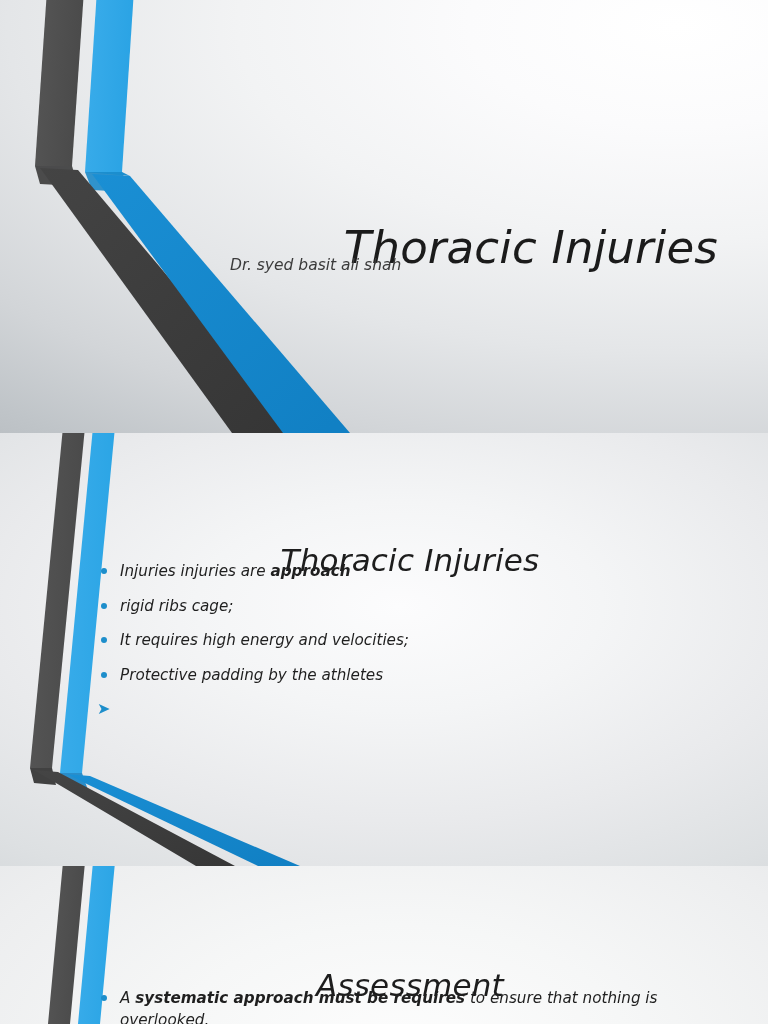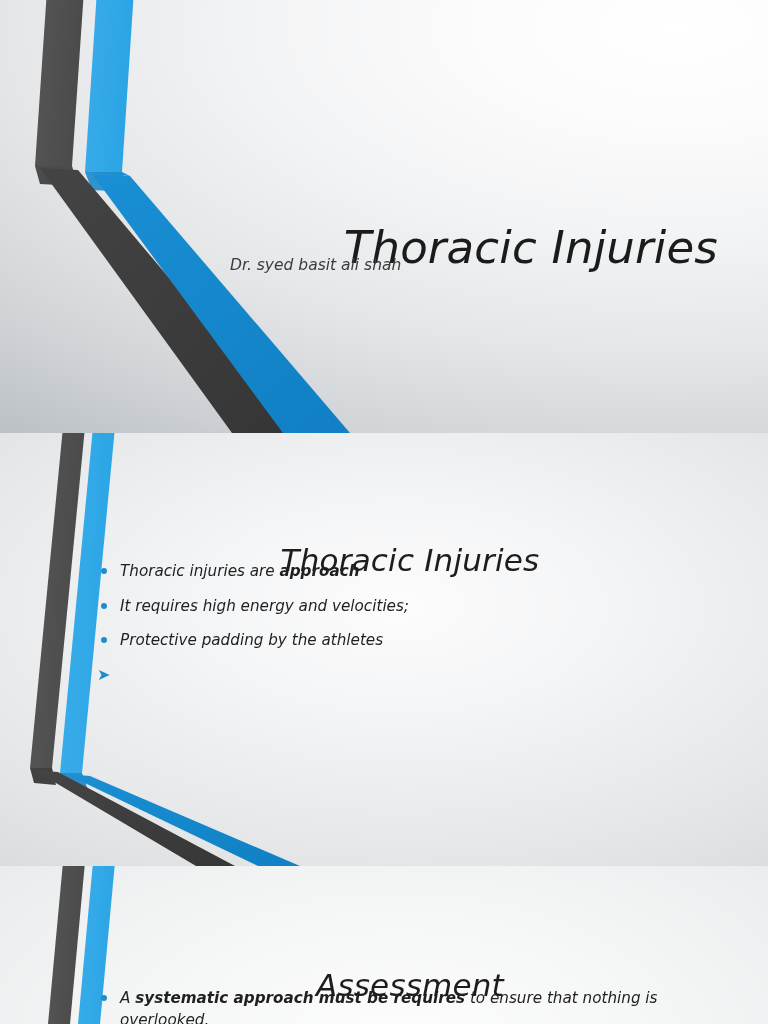--- a/index.html
+++ b/index.html
@@ -231,23 +231,27 @@
 
       <polygon points="66,341 90,343 300,433 258,433" fill="url(#g2-blueLo)"></polygon>
     </svg>
 
     <h2 class="ct-title" id="s2-title">Thoracic Injuries</h2>
 
     <div class="bullets" id="s2-bullets">
 
       <div class="bullet-row">
         <span class="bullet-dot"></span>
-        <span><span>Thoracic injuries are </span><b>approach</b></span>
-      </div>
-
+        <span><span>Injuries injuries are </span><b>approach</b></span>
+      </div>
+
+      <div class="bullet-row">
+        <span class="bullet-dot"></span>
+        <span> rigid ribs cage;</span>
+      </div>
 
       <div class="bullet-row">
         <span class="bullet-dot"></span>
         <span>It requires high energy and velocities;</span>
       </div>
 
       <div class="bullet-row">
         <span class="bullet-dot"></span>
         <span>Protective padding by the athletes</span>
       </div>

